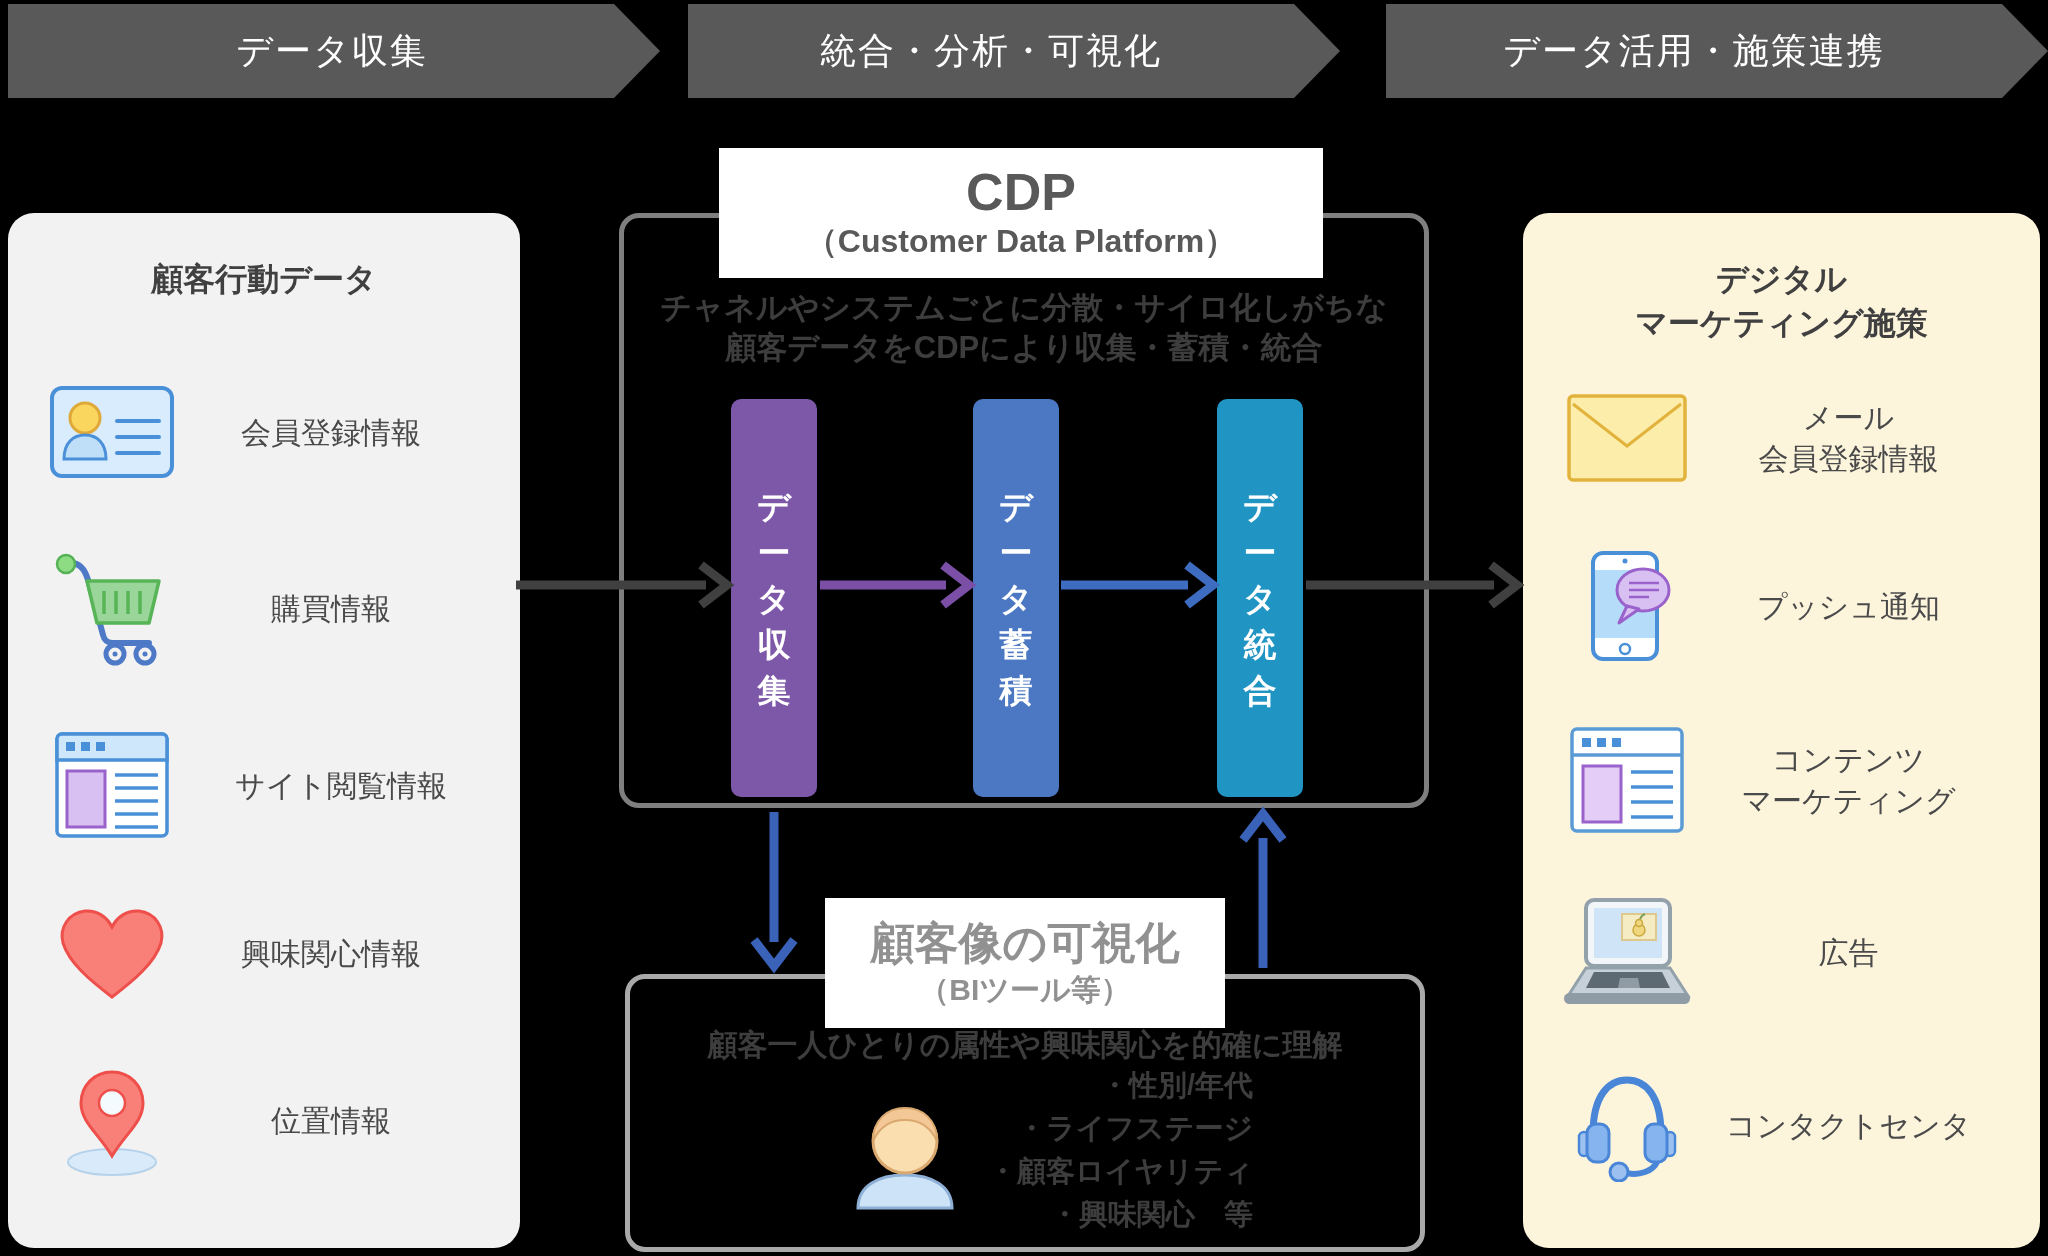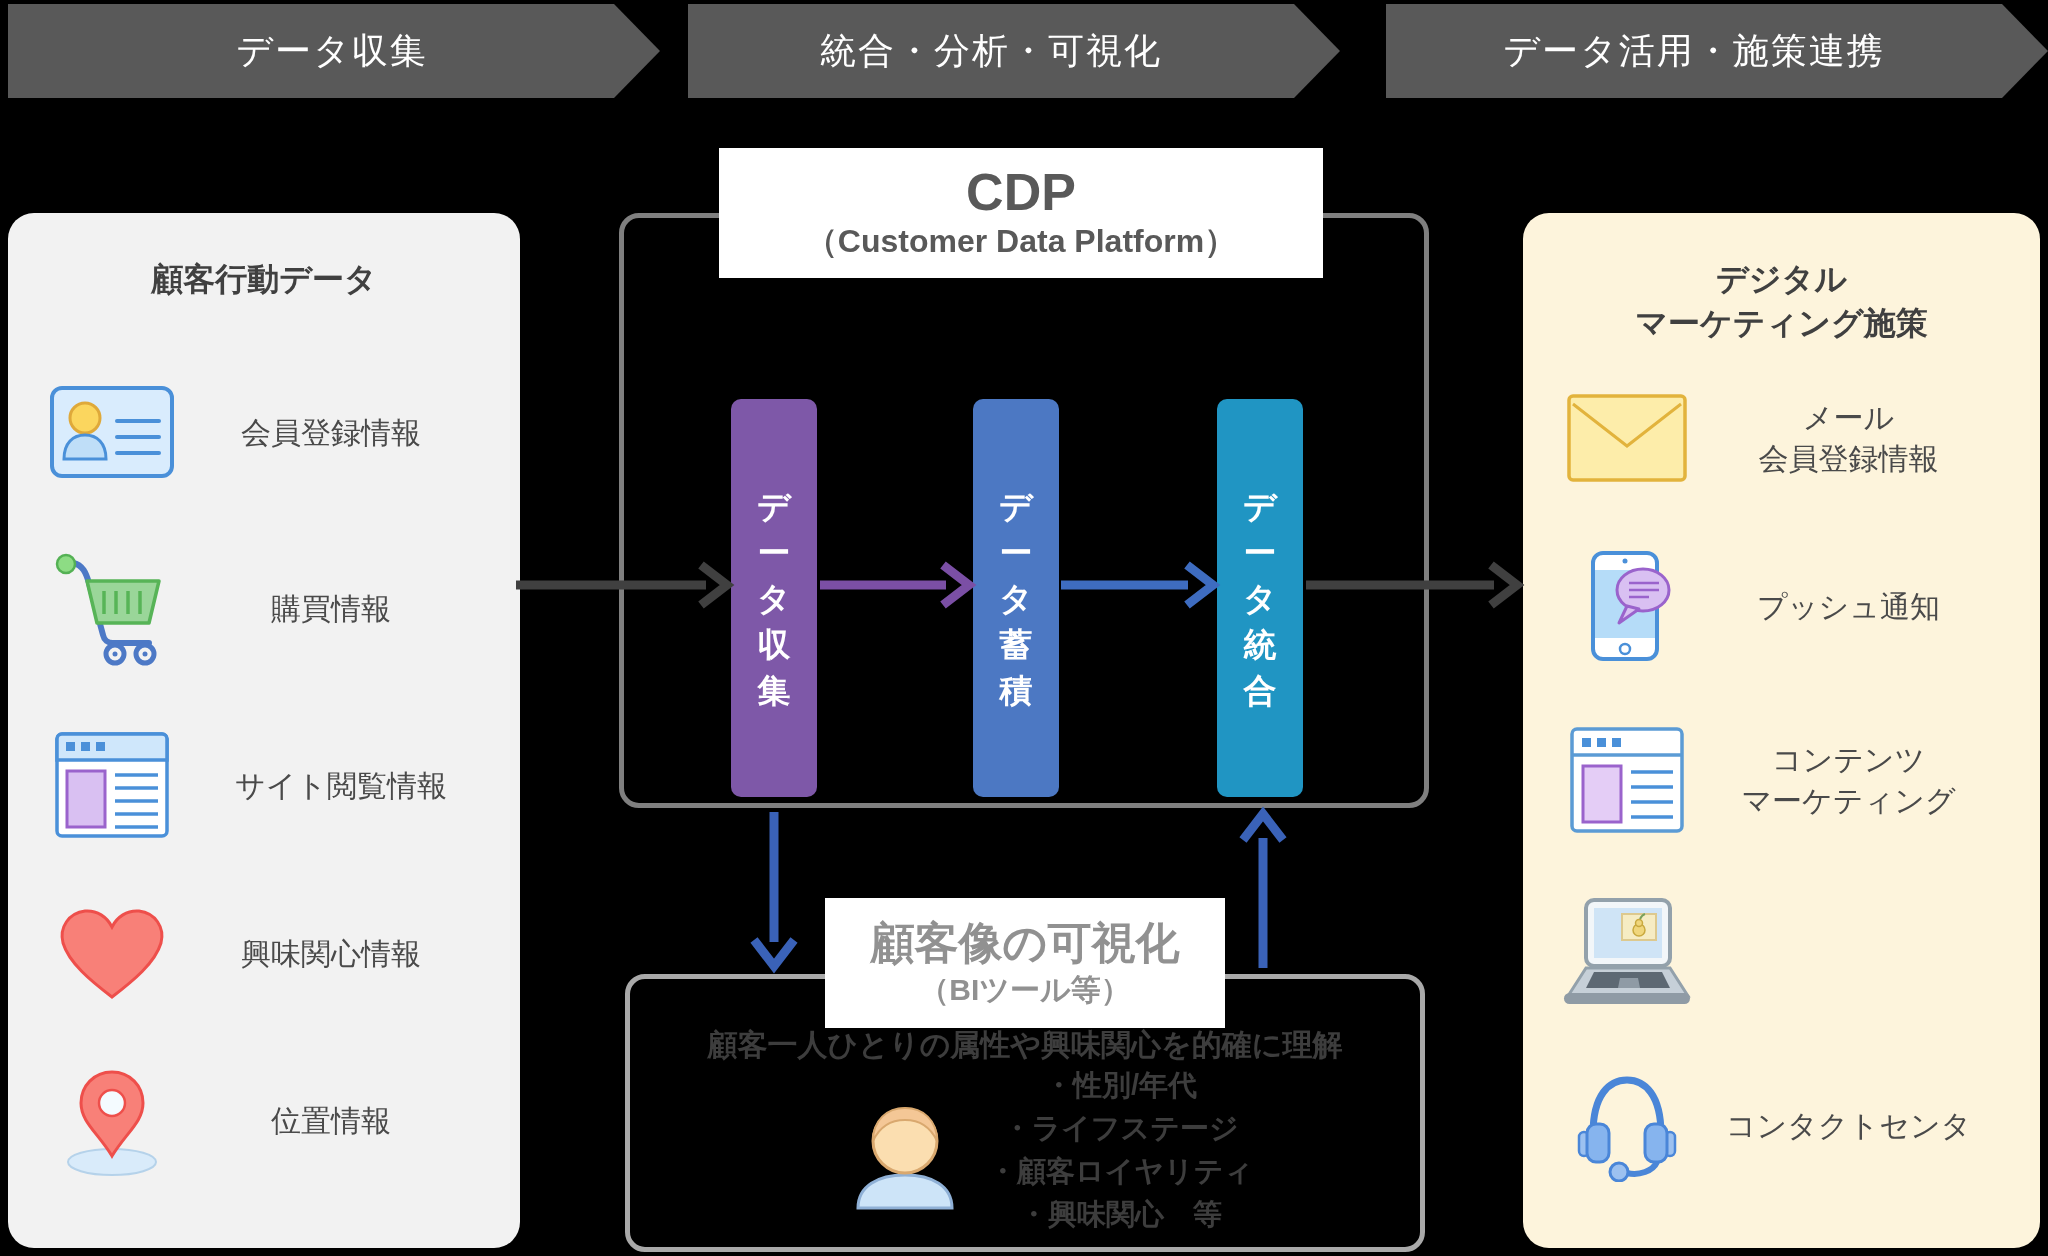--- a/index.html
+++ b/index.html
@@ -68,21 +68,21 @@
   }
   .viz-title{font-size:44px;font-weight:700;color:var(--viz-title-text,#919191);line-height:48px;}
   .viz-subtitle{font-size:30px;font-weight:700;color:var(--viz-title-text,#919191);line-height:34px;}
   .viz-desc{
     position:absolute;left:625px;width:800px;top:1028px;text-align:center;z-index:2;
     font-size:30px;font-weight:700;color:var(--desc-text,#3d3d3d);line-height:34px;
   }
   .viz-person{position:absolute;left:848px;top:1102px;z-index:2;}
   .viz-bullets{
     position:absolute;left:988px;top:1064px;z-index:2;
-    font-size:29px;font-weight:700;color:var(--desc-text,#3d3d3d);line-height:43px;text-align:center;
+    font-size:29px;font-weight:700;color:var(--desc-text,#3d3d3d);line-height:43px;text-align:right;
   }
   
   .arrows{position:absolute;left:0;top:0;width:2048px;height:1256px;z-index:6;pointer-events:none;}
 </style>
 </head>
 <body>
 
 <div class="canvas">
 
   <div class="banner b1">
@@ -169,20 +169,24 @@
       </div>
       <div class="item-label">位置情報</div>
     </div>
   </div>
 
   <div class="cdp-container"></div>
   <div class="cdp-title-box">
     <div class="cdp-title">CDP</div>
     <div class="cdp-subtitle">（Customer Data Platform）</div>
   </div>
+  <div class="cdp-desc">
+    <div>チャネルやシステムごとに分散・サイロ化しがちな</div>
+    <div>顧客データをCDPにより収集・蓄積・統合</div>
+  </div>
   <div class="pillar p1">
       <div>デ</div>
       <div>ー</div>
       <div>タ</div>
       <div>収</div>
       <div>集</div>
     </div>
   <div class="pillar p2">
       <div>デ</div>
       <div>ー</div>
@@ -277,20 +281,21 @@
           <rect x="60" y="16" width="34" height="26" fill="#f6ecc3" stroke="#ddc98e" stroke-width="2"></rect>
           <circle cx="77" cy="32" r="6" fill="#f0d67c" stroke="#c9a93f" stroke-width="1.5"></circle>
           <circle cx="77" cy="25" r="3.5" fill="#f0d67c" stroke="#c9a93f" stroke-width="1.5"></circle>
           <path d="M78 21 q2 -4 5 -5" stroke="#7aa05a" stroke-width="2" fill="none"></path>
           <polygon points="6,98 24,70 108,70 126,98" fill="#c6d0d8" stroke="#93a1ab" stroke-width="3"></polygon>
           <polygon points="32,74 100,74 108,90 24,90" fill="#5d6973"></polygon>
           <rect x="2" y="95" width="126" height="11" rx="5.5" fill="#8f9ba5"></rect>
           <polygon points="58,80 76,80 78,90 56,90" fill="#8f9ba5"></polygon>
         </svg>
       </div>
+      <div class="item-label">広告</div>
     </div>
 
     <div class="item-row rrow5">
       <div class="icon-box">
         <svg width="112" height="114" viewBox="0 0 112 114">
           <path d="M22 66 C22 27 38 12 56 12 C74 12 90 27 90 66" stroke="#4a86d8" stroke-width="7" fill="none"></path>
           <rect x="8" y="64" width="10" height="24" rx="5" fill="#9cc1f0" stroke="#4a86d8" stroke-width="2.5"></rect>
           <rect x="94" y="64" width="10" height="24" rx="5" fill="#9cc1f0" stroke="#4a86d8" stroke-width="2.5"></rect>
           <rect x="16" y="56" width="22" height="38" rx="9" fill="#86b4ee" stroke="#4a86d8" stroke-width="3"></rect>
           <rect x="74" y="56" width="22" height="38" rx="9" fill="#86b4ee" stroke="#4a86d8" stroke-width="3"></rect>

